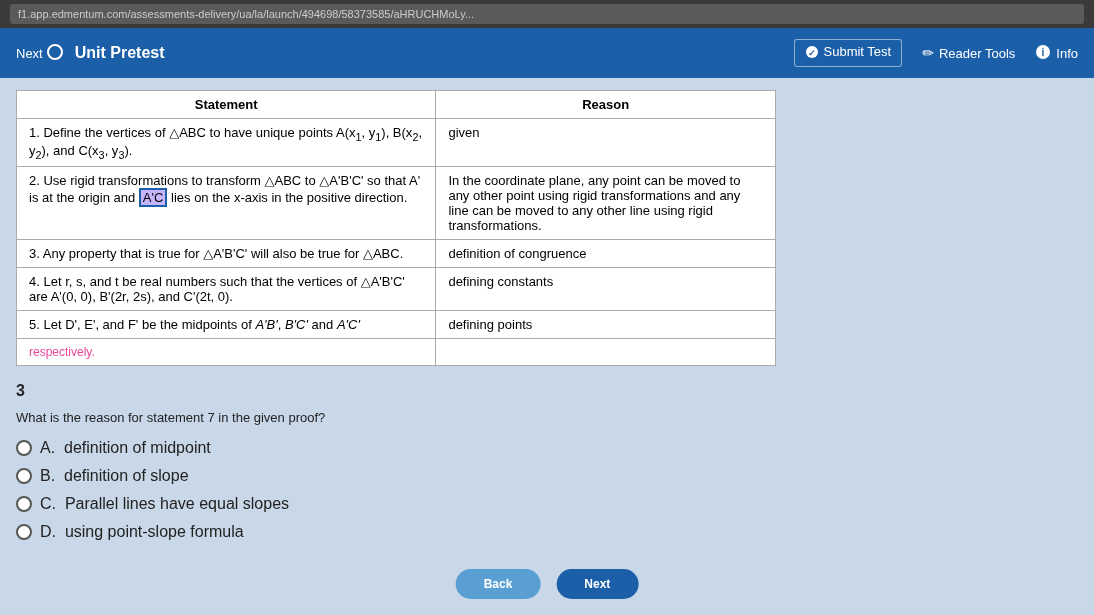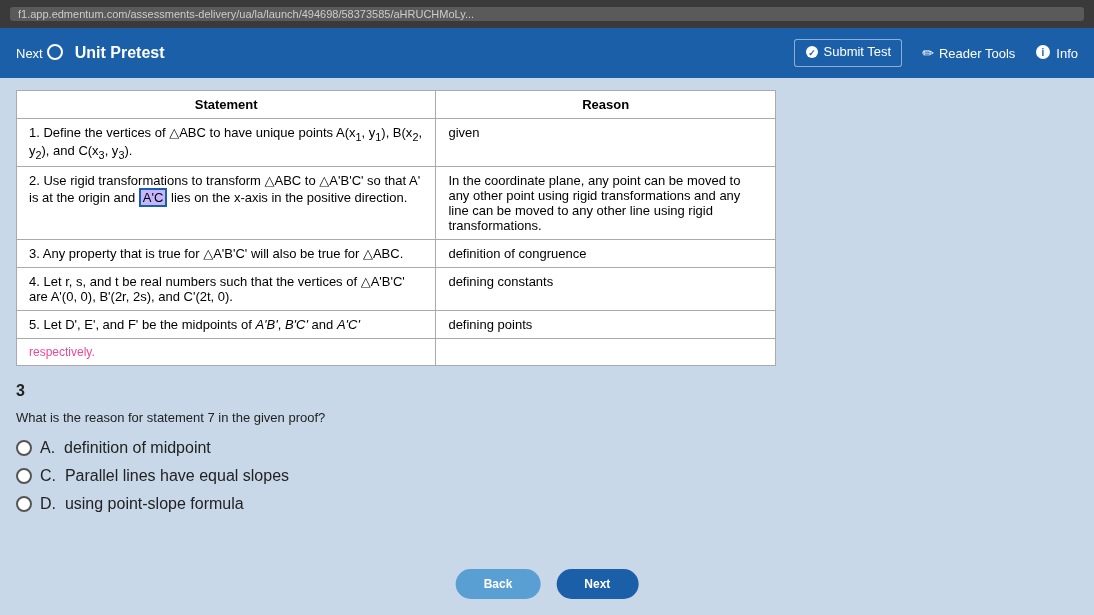--- a/index.html
+++ b/index.html
@@ -19,21 +19,21 @@
       display: flex;
       align-items: center;
       padding: 0 10px;
       gap: 6px;
     }
     .browser-bar-url {
       background: #5a5a5a;
       color: #ccc;
       font-size: 11px;
       flex: 1;
-      height: 14px;
+      height: 20px;
       border-radius: 3px;
       padding: 0 8px;
       display: flex;
       align-items: center;
     }
 
     
     .app-header {
       background: #1a5fa8;
       height: 50px;
@@ -284,20 +284,24 @@
   <div class="question-number">3</div>
   <div class="question-text">What is the reason for statement 7 in the given proof?</div>
 
   <div>
     <div class="answer-option">
       <div class="radio-circle"></div>
       <span class="option-label">A.&nbsp;&nbsp;<span>definition of midpoint</span></span>
     </div>
     <div class="answer-option">
       <div class="radio-circle"></div>
+      <span class="option-label">B.&nbsp;&nbsp;<span>definition of slope</span></span>
+    </div>
+    <div class="answer-option">
+      <div class="radio-circle"></div>
       <span class="option-label">C.&nbsp;&nbsp;<span>Parallel lines have equal slopes</span></span>
     </div>
     <div class="answer-option">
       <div class="radio-circle"></div>
       <span class="option-label">D.&nbsp;&nbsp;<span>using point-slope formula</span></span>
     </div>
   </div>
 </div>
 
 <div class="bottom-bar">

